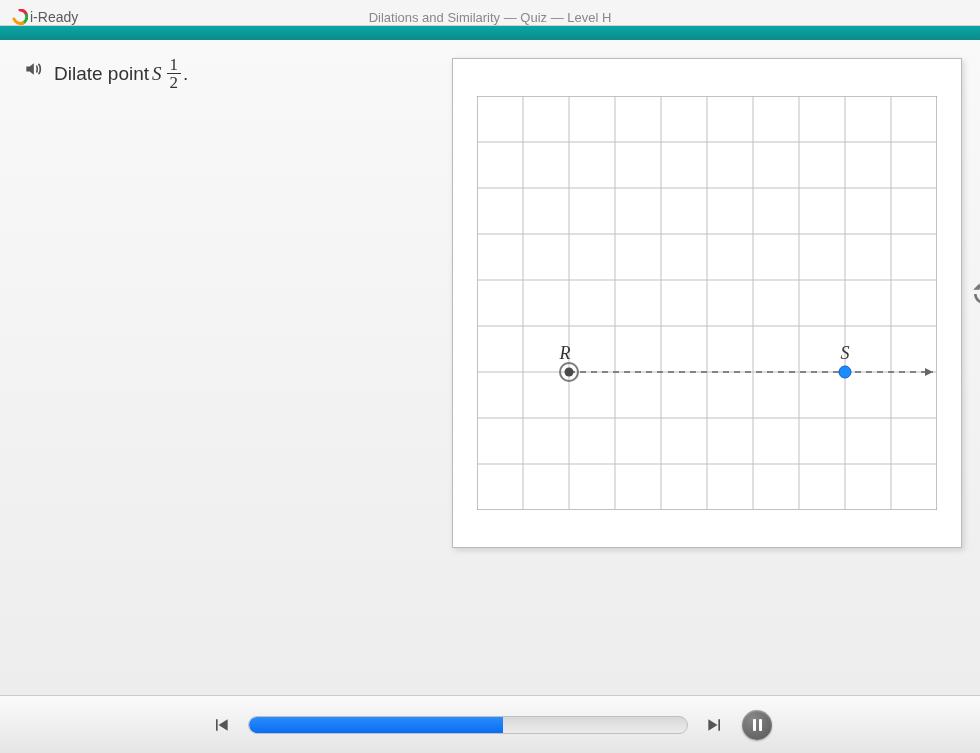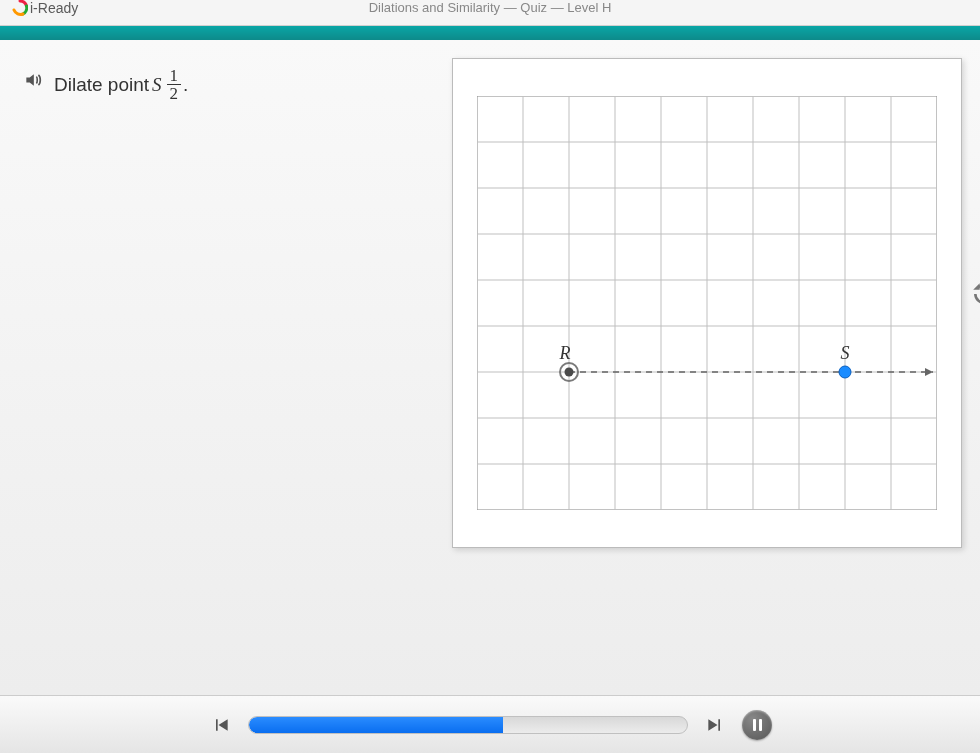--- a/index.html
+++ b/index.html
@@ -9,21 +9,21 @@
       width: 980px;
       height: 753px;
       overflow: hidden;
       position: relative;
     }
     .top-bar {
       height: 26px;
       background: #f5f5f5;
       border-bottom: 1px solid #d0d0d0;
       display: flex;
-      align-items: flex-start;
+      align-items: flex-end;
       position: relative;
     }
     .logo {
       display: flex;
       align-items: center;
       gap: 2px;
       padding-left: 12px;
       font-size: 14px;
       color: #555;
     }
@@ -37,21 +37,21 @@
       transform: translateX(-50%);
       font-size: 13px;
       color: #888;
     }
     .teal-bar {
       height: 14px;
       background: linear-gradient(#0aa6a6, #0d8a8a);
     }
     .content {
       position: relative;
-      padding: 27px 22px;
+      padding: 16px 22px;
       height: calc(753px - 26px - 14px - 58px);
       background:
         radial-gradient(circle, #d7d7d7 0.6px, transparent 0.6px),
         linear-gradient(#f9f9f9, #ededed);
       background-size: 8px 8px, 100% 100%;
     }
     .question-row {
       display: flex;
       align-items: flex-start;
       gap: 10px;

